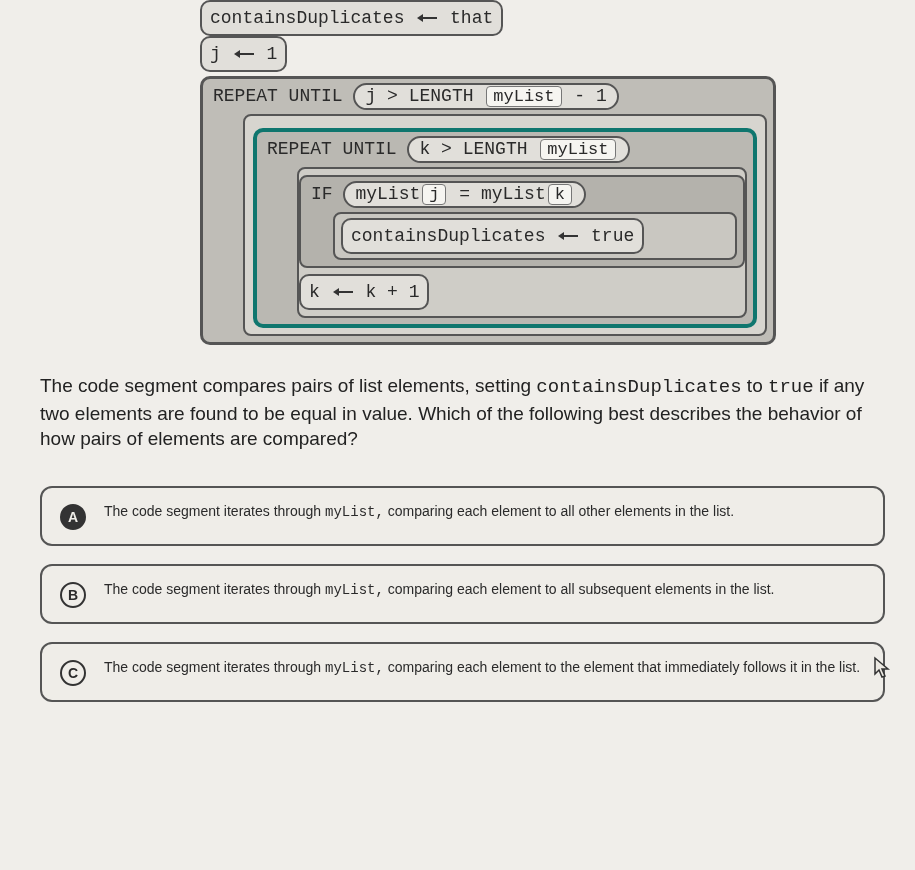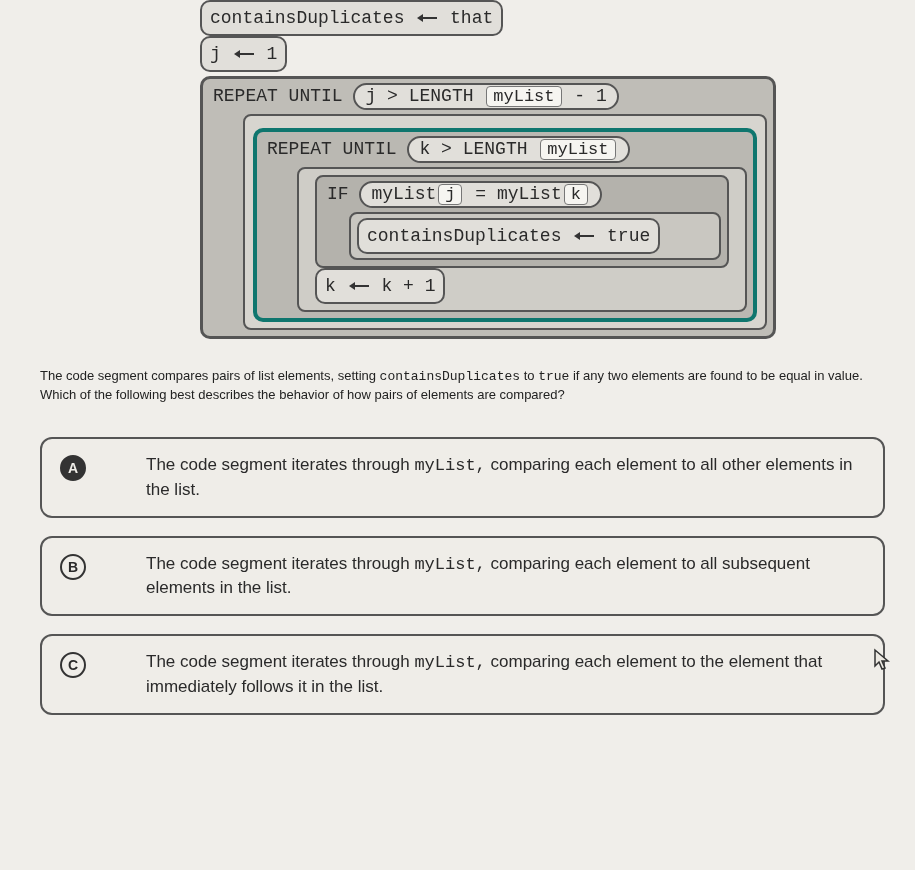--- a/index.html
+++ b/index.html
@@ -65,40 +65,40 @@
     border: 4px solid #0f766e;
     border-radius: 10px;
     background: #bab8b2;
     margin-top: 6px;
   }
   .frame2-body {
     margin: 0 6px 6px 40px;
     background: #cfcdc7;
     border: 2px solid #555;
     border-radius: 8px;
-    padding: 6px 16px;
+    padding: 6px 0;
   }
   .ifblock {
     border: 2px solid #555;
     border-radius: 8px;
     background: #b4b2ac;
   }
   .if-body {
     margin: 0 6px 6px 32px;
     background: #c9c7c1;
     border: 2px solid #555;
     border-radius: 8px;
     padding: 4px 6px;
   }
-  .row-line { }
+  .row-line { margin-top: 6px; }
 
   
   .question {
     padding: 18px 30px 6px 40px;
-    font-size: 13px;
+    font-size: 19px;
     line-height: 1.35;
     color: #222;
   }
   .options { padding: 10px 30px 30px 40px; }
   .opt {
     border: 2px solid #555;
     border-radius: 12px;
     padding: 14px 18px;
     margin: 18px 0;
     display: flex;
@@ -112,21 +112,21 @@
     width: 26px; height: 26px;
     border: 2px solid #333;
     border-radius: 50%;
     font-weight: bold;
     font-size: 14px;
     display: flex; align-items: center; justify-content: center;
     flex-shrink: 0;
     margin-top: 2px;
   }
   .opt-letter.filled { background: #333; color: #efede8; }
-  .opt-text { font-size: 17px; line-height: 1.4; margin-left: 42px; }
+  .opt-text { font-size: 14px; line-height: 1.4; }
   .cursor-icon {
     position: absolute;
     right: -8px;
     top: 12px;
     font-size: 22px;
   }
 </style>
 </head>
 <body>
 

